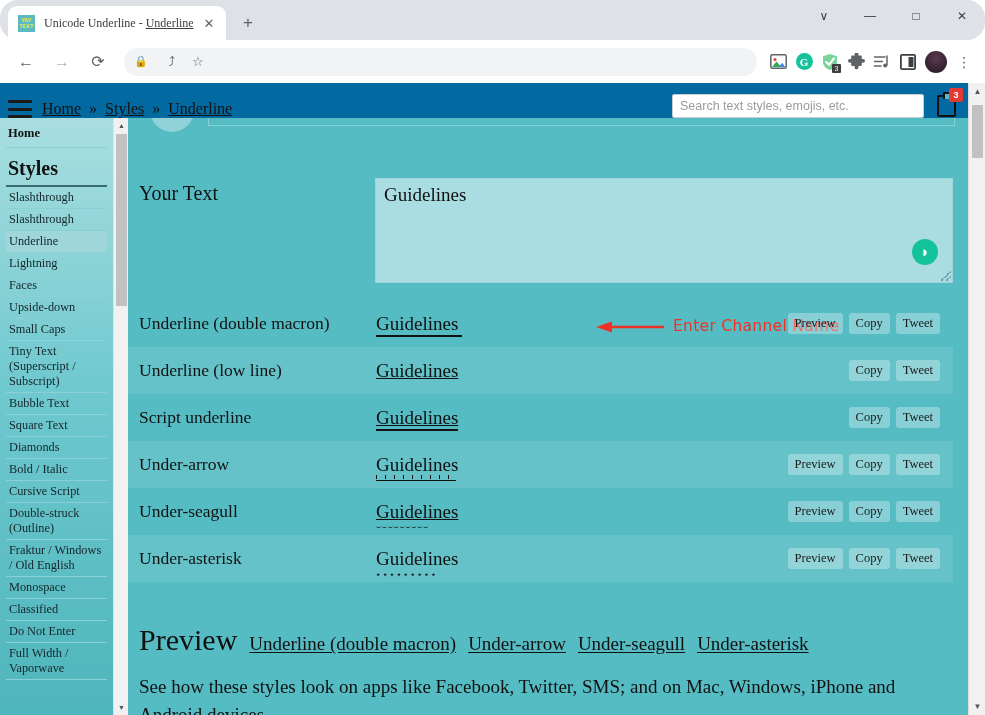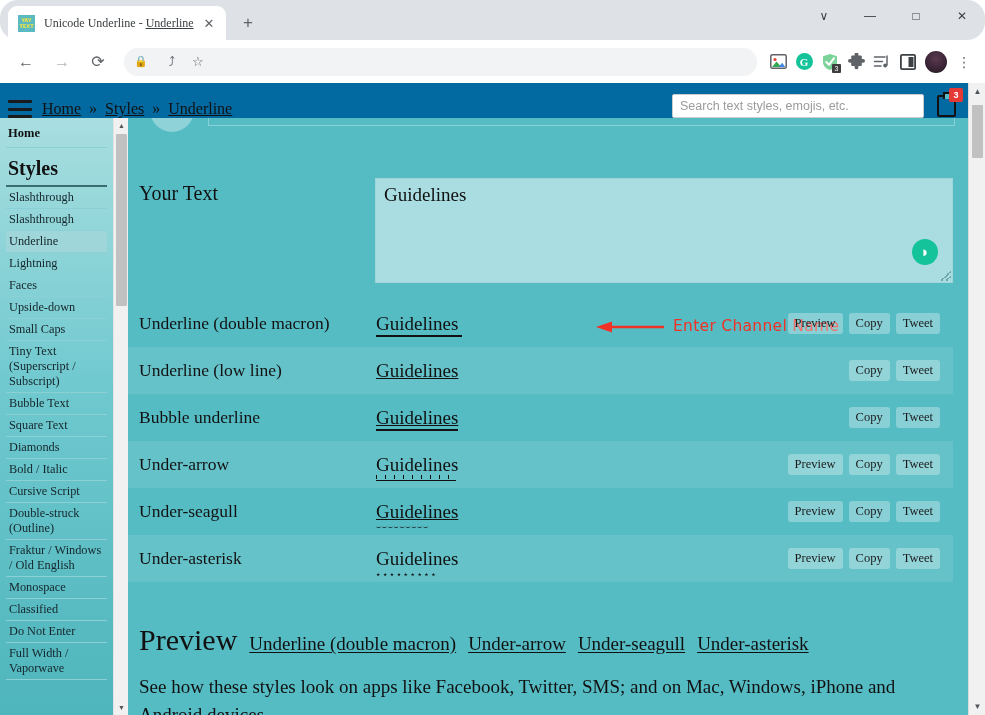--- a/index.html
+++ b/index.html
@@ -563,21 +563,21 @@
           <div class="srow alt">
             <div class="srow-label">Underline (low line)</div>
             <div class="srow-sample"><span class="u-low">Guidelines</span></div>
             <div class="srow-actions">
               <button class="btn ghost">Preview</button>
               <button class="btn">Copy</button>
               <button class="btn">Tweet</button>
             </div>
           </div>
           <div class="srow">
-            <div class="srow-label">Bubble underline</div>
+            <div class="srow-label">Script underline</div>
             <div class="srow-sample"><span class="u-double">Guidelines</span></div>
             <div class="srow-actions">
               <button class="btn ghost">Preview</button>
               <button class="btn">Copy</button>
               <button class="btn">Tweet</button>
             </div>
           </div>
           <div class="srow alt">
             <div class="srow-label">Under-arrow</div>
             <div class="srow-sample"><span class="u-arrow">Guidelines</span></div>

